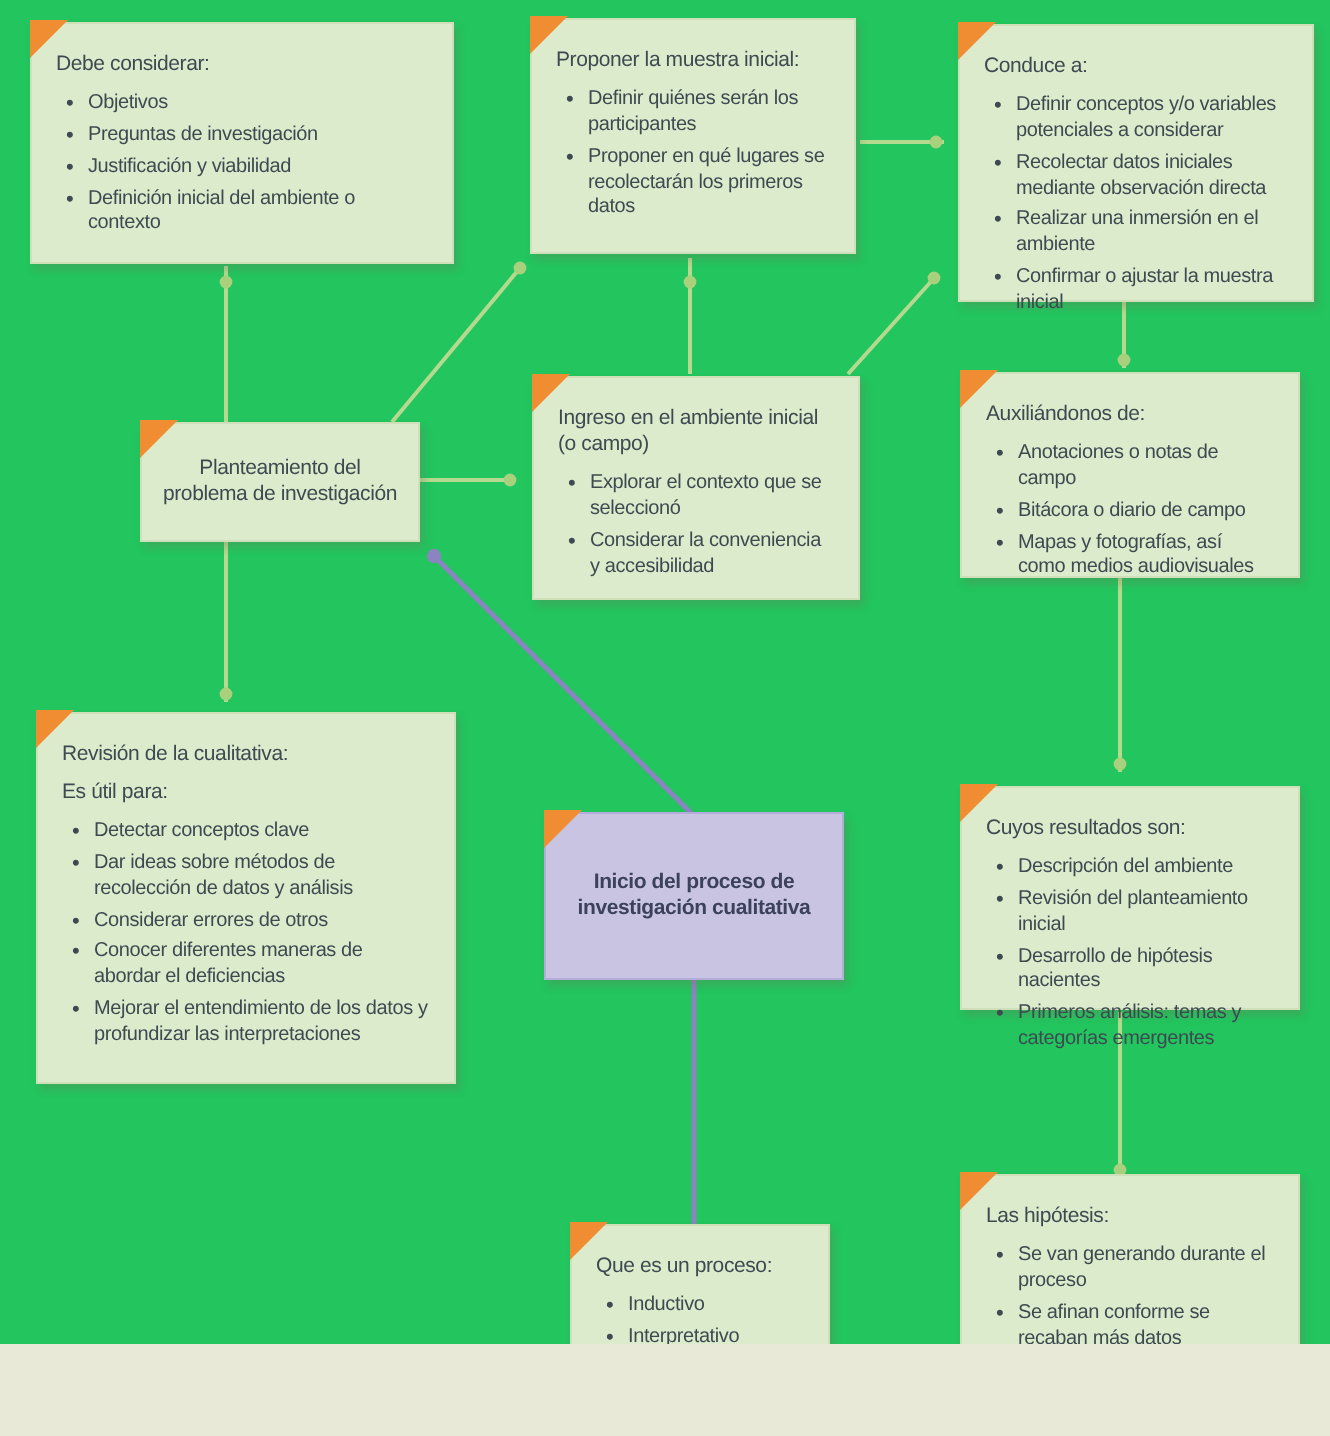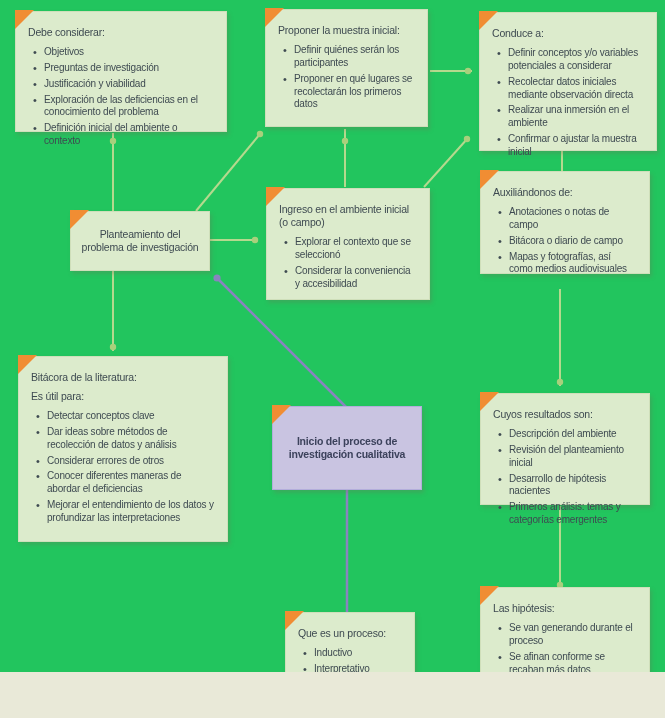--- a/index.html
+++ b/index.html
@@ -134,21 +134,20 @@
     </g>
   </svg>
 
   <div class="node" style="left:15px;top:11px;width:212px;height:121px;">
     <span class="corner"></span>
     <div class="node-title">Debe considerar:</div>
     <ul>
       <li>Objetivos</li>
       <li>Preguntas de investigación</li>
       <li>Justificación y viabilidad</li>
-      <li>Exploración de las deficiencias en el conocimiento del problema</li>
       <li>Definición inicial del ambiente o contexto</li>
     </ul>
   </div>
 
   <div class="node" style="left:265px;top:9px;width:163px;height:118px;">
     <span class="corner"></span>
     <div class="node-title">Proponer la muestra inicial:</div>
     <ul>
       <li>Definir quiénes serán los participantes</li>
       <li>Proponer en qué lugares se recolectarán los primeros datos</li>
@@ -173,33 +172,33 @@
 
   <div class="node" style="left:266px;top:188px;width:164px;height:112px;">
     <span class="corner"></span>
     <div class="node-title">Ingreso en el ambiente inicial (o campo)</div>
     <ul>
       <li>Explorar el contexto que se seleccionó</li>
       <li>Considerar la conveniencia y accesibilidad</li>
     </ul>
   </div>
 
-  <div class="node" style="left:480px;top:171px;width:170px;height:103px;">
+  <div class="node" style="left:480px;top:186px;width:170px;height:103px;">
     <span class="corner"></span>
     <div class="node-title">Auxiliándonos de:</div>
     <ul>
       <li>Anotaciones o notas de campo</li>
       <li>Bitácora o diario de campo</li>
       <li>Mapas y fotografías, así como medios audiovisuales</li>
     </ul>
   </div>
 
   <div class="node" style="left:18px;top:356px;width:210px;height:186px;">
     <span class="corner"></span>
-    <div class="node-title">Bitácora de la literatura:</div>
+    <div class="node-title">Revisión de la cualitativa:</div>
     <div class="node-subtitle">Es útil para:</div>
     <ul>
       <li>Detectar conceptos clave</li>
       <li>Dar ideas sobre métodos de recolección de datos y análisis</li>
       <li>Considerar errores de otros</li>
       <li>Conocer diferentes maneras de abordar el deficiencias</li>
       <li>Mejorar el entendimiento de los datos y profundizar las interpretaciones</li>
     </ul>
   </div>
 

